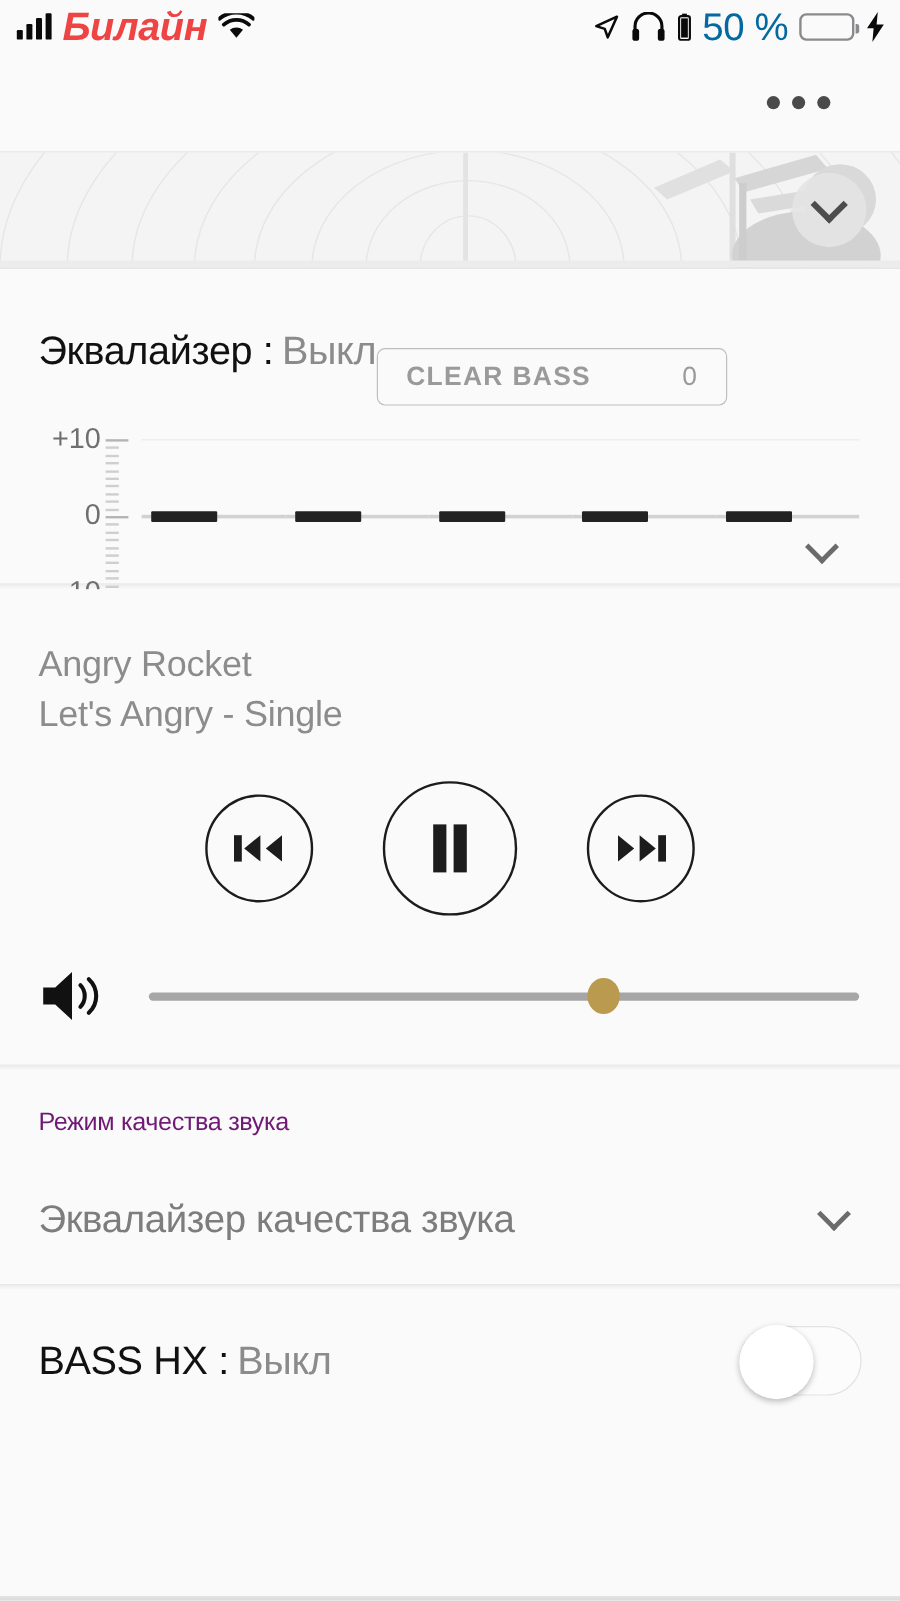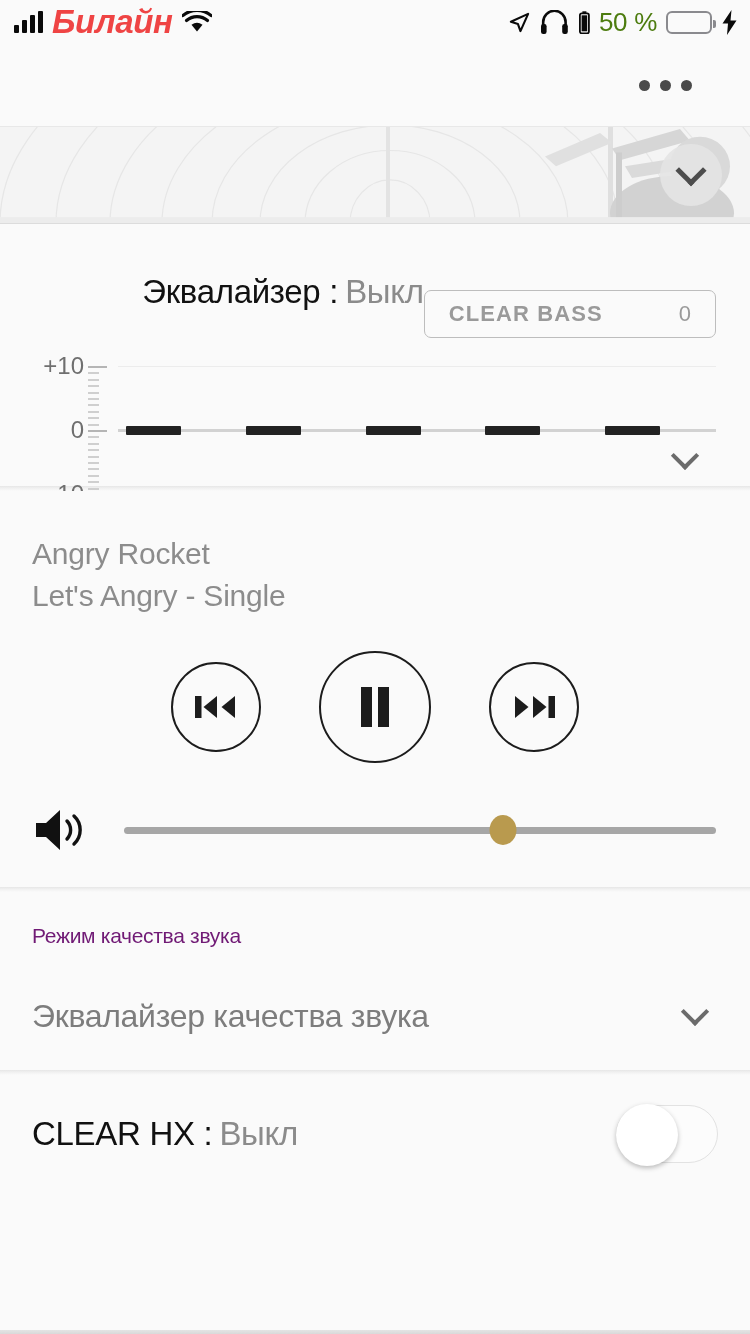--- a/index.html
+++ b/index.html
@@ -26,21 +26,21 @@
   .sb-right {
     position:absolute; right:12px; display:flex; align-items:center; gap:9px;
   }
   .carrier { font-size:33px; font-weight:600; color:#ef4444; letter-spacing:-0.3px;font-style:italic; }
   .bars { display:flex; align-items:flex-end; gap:3px; height:22px; }
   .bars i { display:block; width:5px; background:#0a0a0a; border-radius:1px; }
   .bars i:nth-child(1){height:8px}
   .bars i:nth-child(2){height:13px}
   .bars i:nth-child(3){height:18px}
   .bars i:nth-child(4){height:22px}
-  .batt-pct { font-size:26px; color:#4d7c0f; letter-spacing:-0.3px; }
+  .batt-pct { font-size:32px; color:#0369a1; letter-spacing:-0.3px; }
   .batt {
     width:46px; height:23px; border:2.5px solid #8a8a8e; border-radius:6px;
     position:relative; padding:2px;
   }
   .batt::after {
     content:""; position:absolute; right:-6px; top:7px;
     width:3px; height:8px; background:#8a8a8e; border-radius:0 2px 2px 0;
   }
   .batt .fill { height:100%; background:#4cd964; border-radius:3px; }
 
@@ -72,21 +72,21 @@
   }
   .chev.thin { border-width:4px; border-color:#6b6b6b; width:20px; height:20px; }
 
   
   .section { background:#fafafa; position:relative; }
   .divider { height:5px; background:linear-gradient(#e6e6e6, #f0f0f0 40%, #fafafa); }
 
   
   .eq-sec { padding:22px 0 0 0; height:262px; }
   .eq-head {
-    display:flex; align-items:center; justify-content:flex-end;
+    display:flex; align-items:center; justify-content:flex-start;
     padding:0 34px 0 32px;
   }
   .eq-title { font-size:33px; color:#111; letter-spacing:-0.3px; }
   .eq-title .val { color:#8b8b8b; margin-left:7px; }
   .clearbass {
     border:1.5px solid #bdbdbd; border-radius:7px;
     padding:10px 24px; display:flex; align-items:center; gap:76px;
     cursor:pointer; background:transparent;margin-top:44px;
   }
   .cb-label { font-size:22px; font-weight:bold; color:#9a9a9a; letter-spacing:1.1px; }
@@ -359,21 +359,21 @@
       <span class="q-chev">
         <span class="chev thin"></span>
       </span>
     </div>
   </div>
 
   <div class="divider"></div>
 
   <div class="section d-sec">
     <div class="d-title">
-      <span>CLEAR HX :</span><span class="val">Выкл</span>
+      <span>BASS HX :</span><span class="val">Выкл</span>
     </div>
     <div class="toggle">
       <span class="knob"></span>
     </div>
   </div>
 
   <div class="bottom-edge"></div>
 </div>
 
 </body></html>

